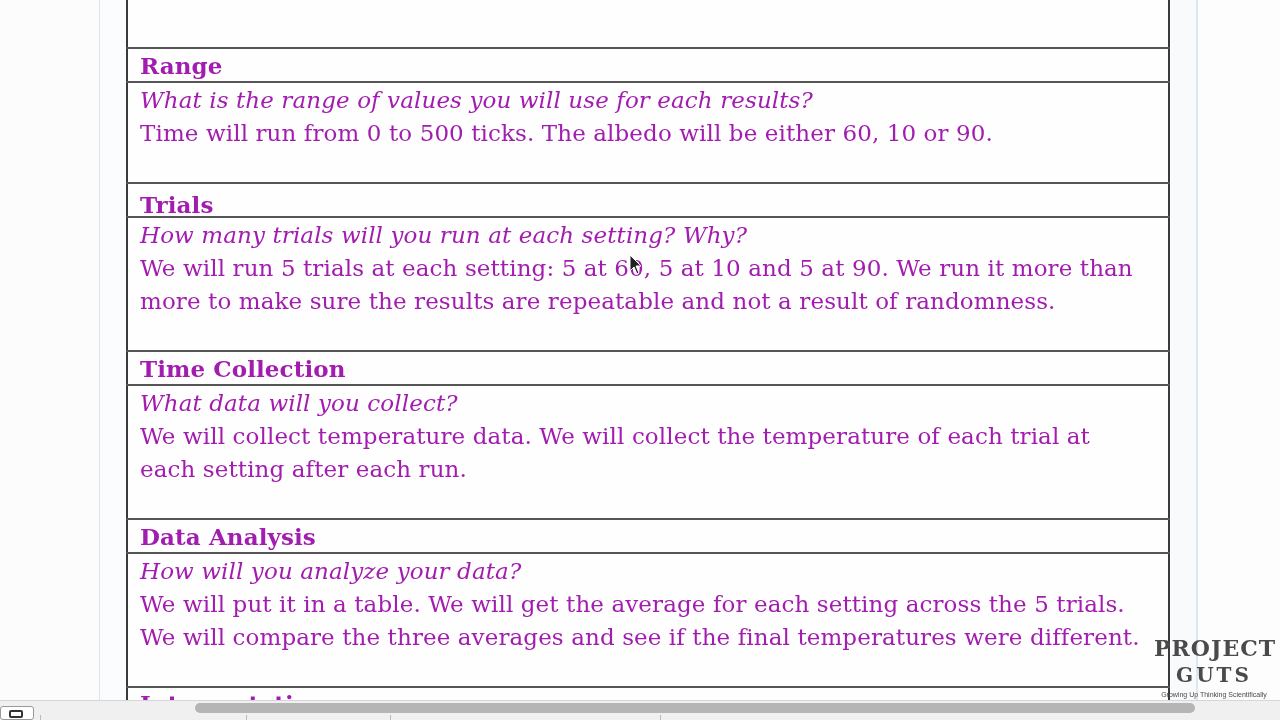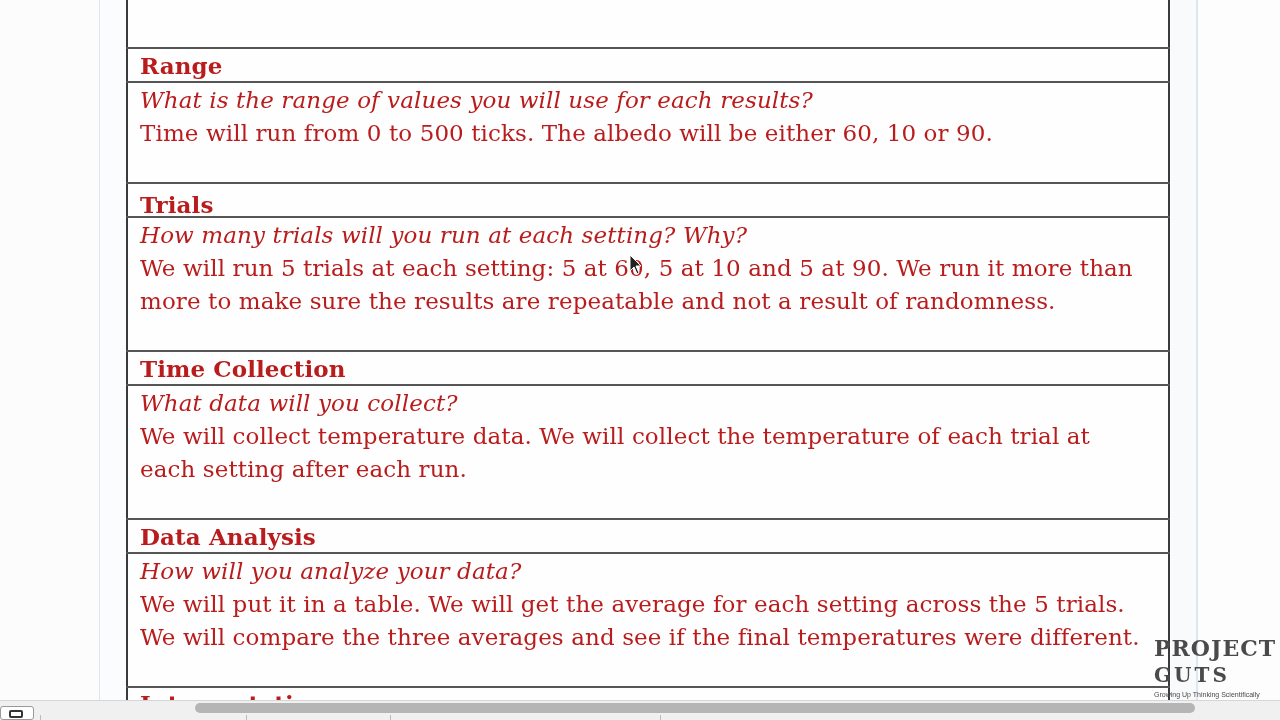--- a/index.html
+++ b/index.html
@@ -23,29 +23,29 @@
   .page-right-gutter {
     position:absolute; left:1171px; top:0; width:25px; height:700px; background:#f8fafb;
   }
   .table {
     position:absolute; left:126px; top:0; width:1044px; height:700px;
     border-left:2px solid #3a3a3a; border-right:2px solid #3a3a3a;
     background:#fefefe;
     box-sizing:border-box;
   }
   .hline { position:absolute; left:126px; width:1044px; height:2px; background:#555; }
-  .cell-text { position:absolute; left:140px; color:#b91c1c; font-size:23px; white-space:nowrap; letter-spacing:0.1px; }
+  .cell-text { position:absolute; left:140px; color:#a21caf; font-size:23px; white-space:nowrap; letter-spacing:0.1px; }
   .heading { font-weight:bold; }
   .question { font-style:italic; }
   .cursor {
     position:absolute; left:628px; top:254px; width:16px; height:22px;
   }
   .logo {
     position:absolute; left:1154px; top:636px; width:120px; height:66px;
-    color:#4a4a4a; 
+    color:#4a4a4a; text-align:center;
   }
   .logo .l1 { font-family:"DejaVu Serif", serif; font-weight:bold; font-size:22px; letter-spacing:1px; line-height:24px; }
   .logo .l2 { font-family:"DejaVu Serif", serif; font-weight:bold; font-size:20px; letter-spacing:3px; line-height:30px; }
   .logo .l3 { font-family:"Liberation Sans", sans-serif; font-size:7px; line-height:9px; }
   .bottom-bar {
     position:absolute; left:0; top:700px; width:1280px; height:20px; background:#f0f0f0;
     border-top:1px solid #d6d6d6;
   }
   .fullscreen-btn {
     position:absolute; left:0; top:706px; width:34px; height:14px; background:#fff;

